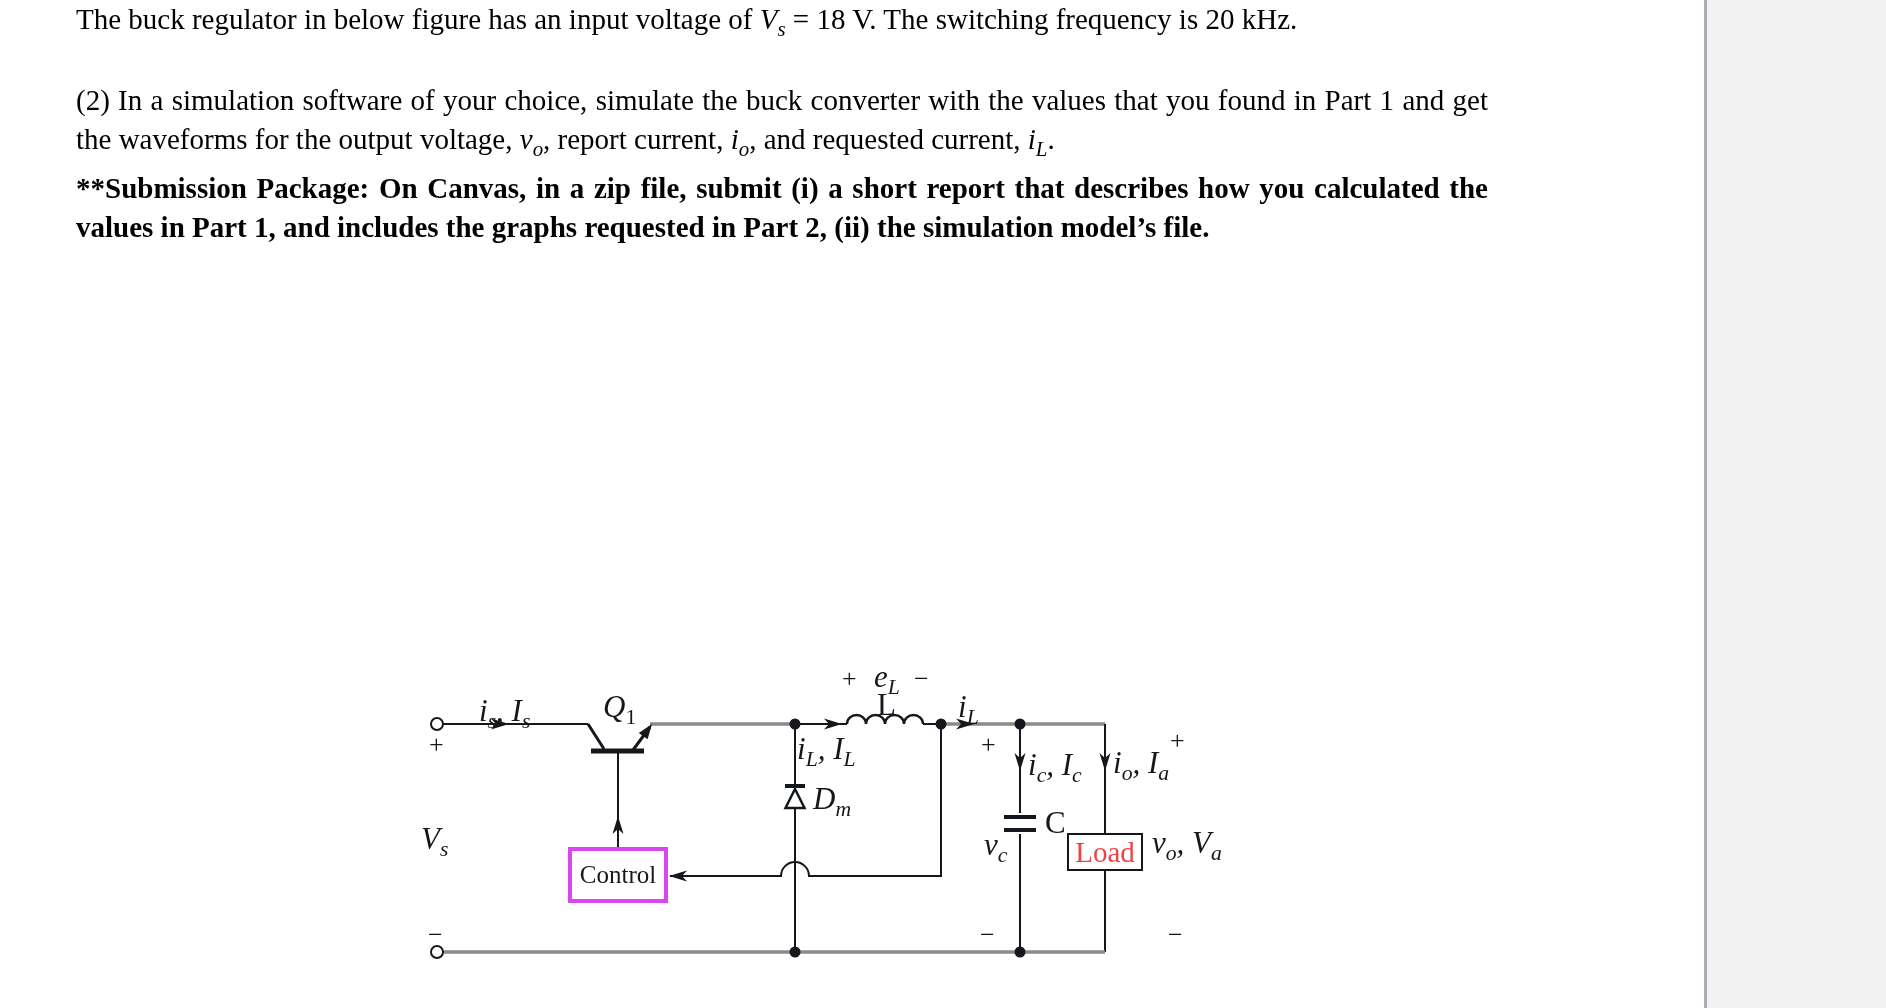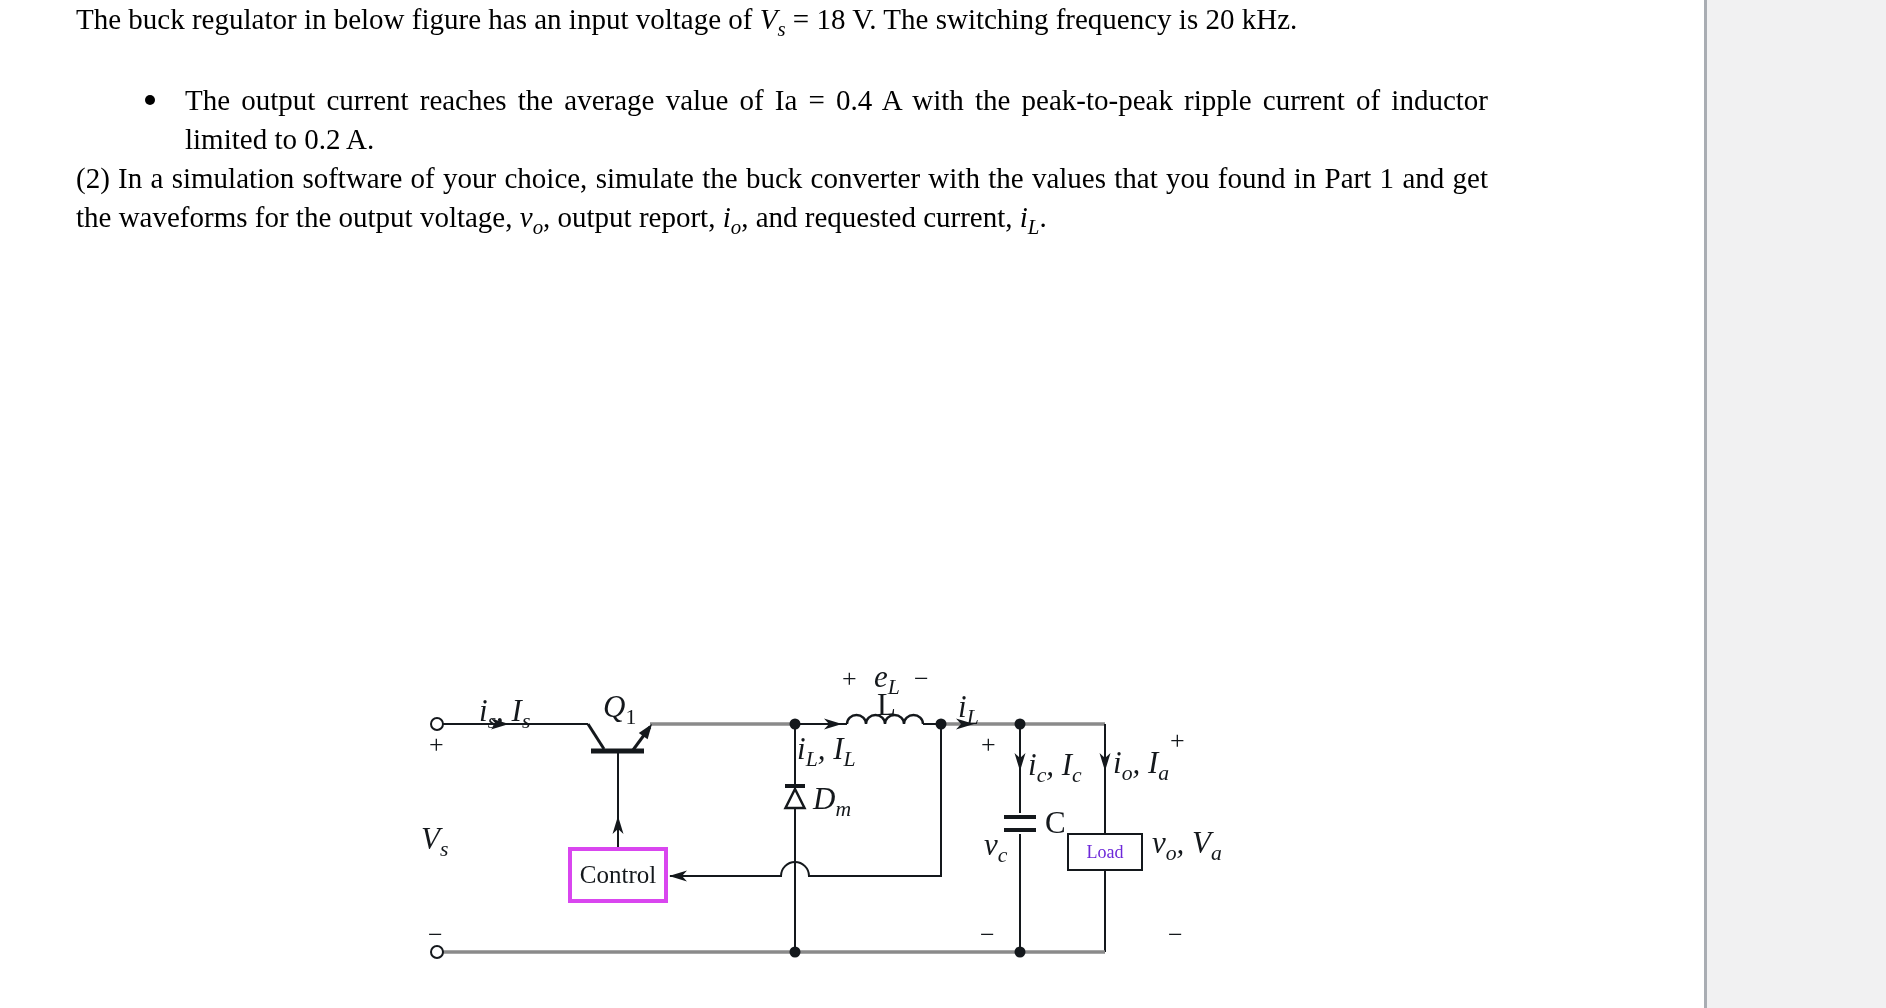--- a/index.html
+++ b/index.html
@@ -45,42 +45,39 @@
   .fig-label sub{font-size:0.7em;font-style:italic;}
   .sign{font-size:26px;font-style:normal;}
   .control-box{
     position:absolute;left:568px;top:847px;width:100px;height:56px;
     border:4px solid #d946ef;box-sizing:border-box;background:#fff;
     display:flex;align-items:center;justify-content:center;font-size:25px;color:#14181c;
   }
   .load-box{
     position:absolute;left:1067px;top:833px;width:76px;height:38px;
     border:2px solid #14181c;box-sizing:border-box;background:#fff;
-    display:flex;align-items:center;justify-content:center;font-size:18px;color:#6d28d9;
+    display:flex;align-items:center;justify-content:center;font-size:29px;color:#ef4444;
   }
 </style>
 </head>
 <body>
 
 <div class="screen">
 
   <div class="content">
 
     <p class="p1"><span>The buck regulator in below figure has an input voltage of </span><span class="var">V</span><sub>s</sub><span> = 18 V. The switching frequency is 20 kHz.</span></p>
 
 
     <ul class="bullets">
-      <li>
-        <span class="dot"></span>
-        <div class="li-text">The output current reaches the average value of Ia = 0.4 A with the peak-to-peak ripple current of inductor limited to 0.2 A.</div>
-      </li>
     </ul>
 
-    <p class="p3"><span>(2) In a simulation software of your choice, simulate the buck converter with the values that you found in Part 1 and get the waveforms for the output voltage, </span><span class="var">v</span><sub>o</sub><span>, output report, </span><span class="var">i</span><sub>o</sub><span>, and requested current, </span><span class="var">i</span><sub>L</sub><span>.</span></p>
+    <p class="p3"><span>(2) In a simulation software of your choice, simulate the buck converter with the values that you found in Part 1 and get the waveforms for the output voltage, </span><span class="var">v</span><sub>o</sub><span>, report current, </span><span class="var">i</span><sub>o</sub><span>, and requested current, </span><span class="var">i</span><sub>L</sub><span>.</span></p>
 
+    <p class="p4">**Submission Package: On Canvas, in a zip file, submit (i) a short report that describes how you calculated the values in Part 1, and includes the graphs requested in Part 2, (ii) the simulation model’s file.</p>
 
   </div>
 
   <div class="figure">
 
     <svg width="920" height="360" viewBox="350 640 920 360">
       <g stroke="#14181c" fill="none" stroke-width="2">
 
         <path d="M443,724 H588"></path>
 

